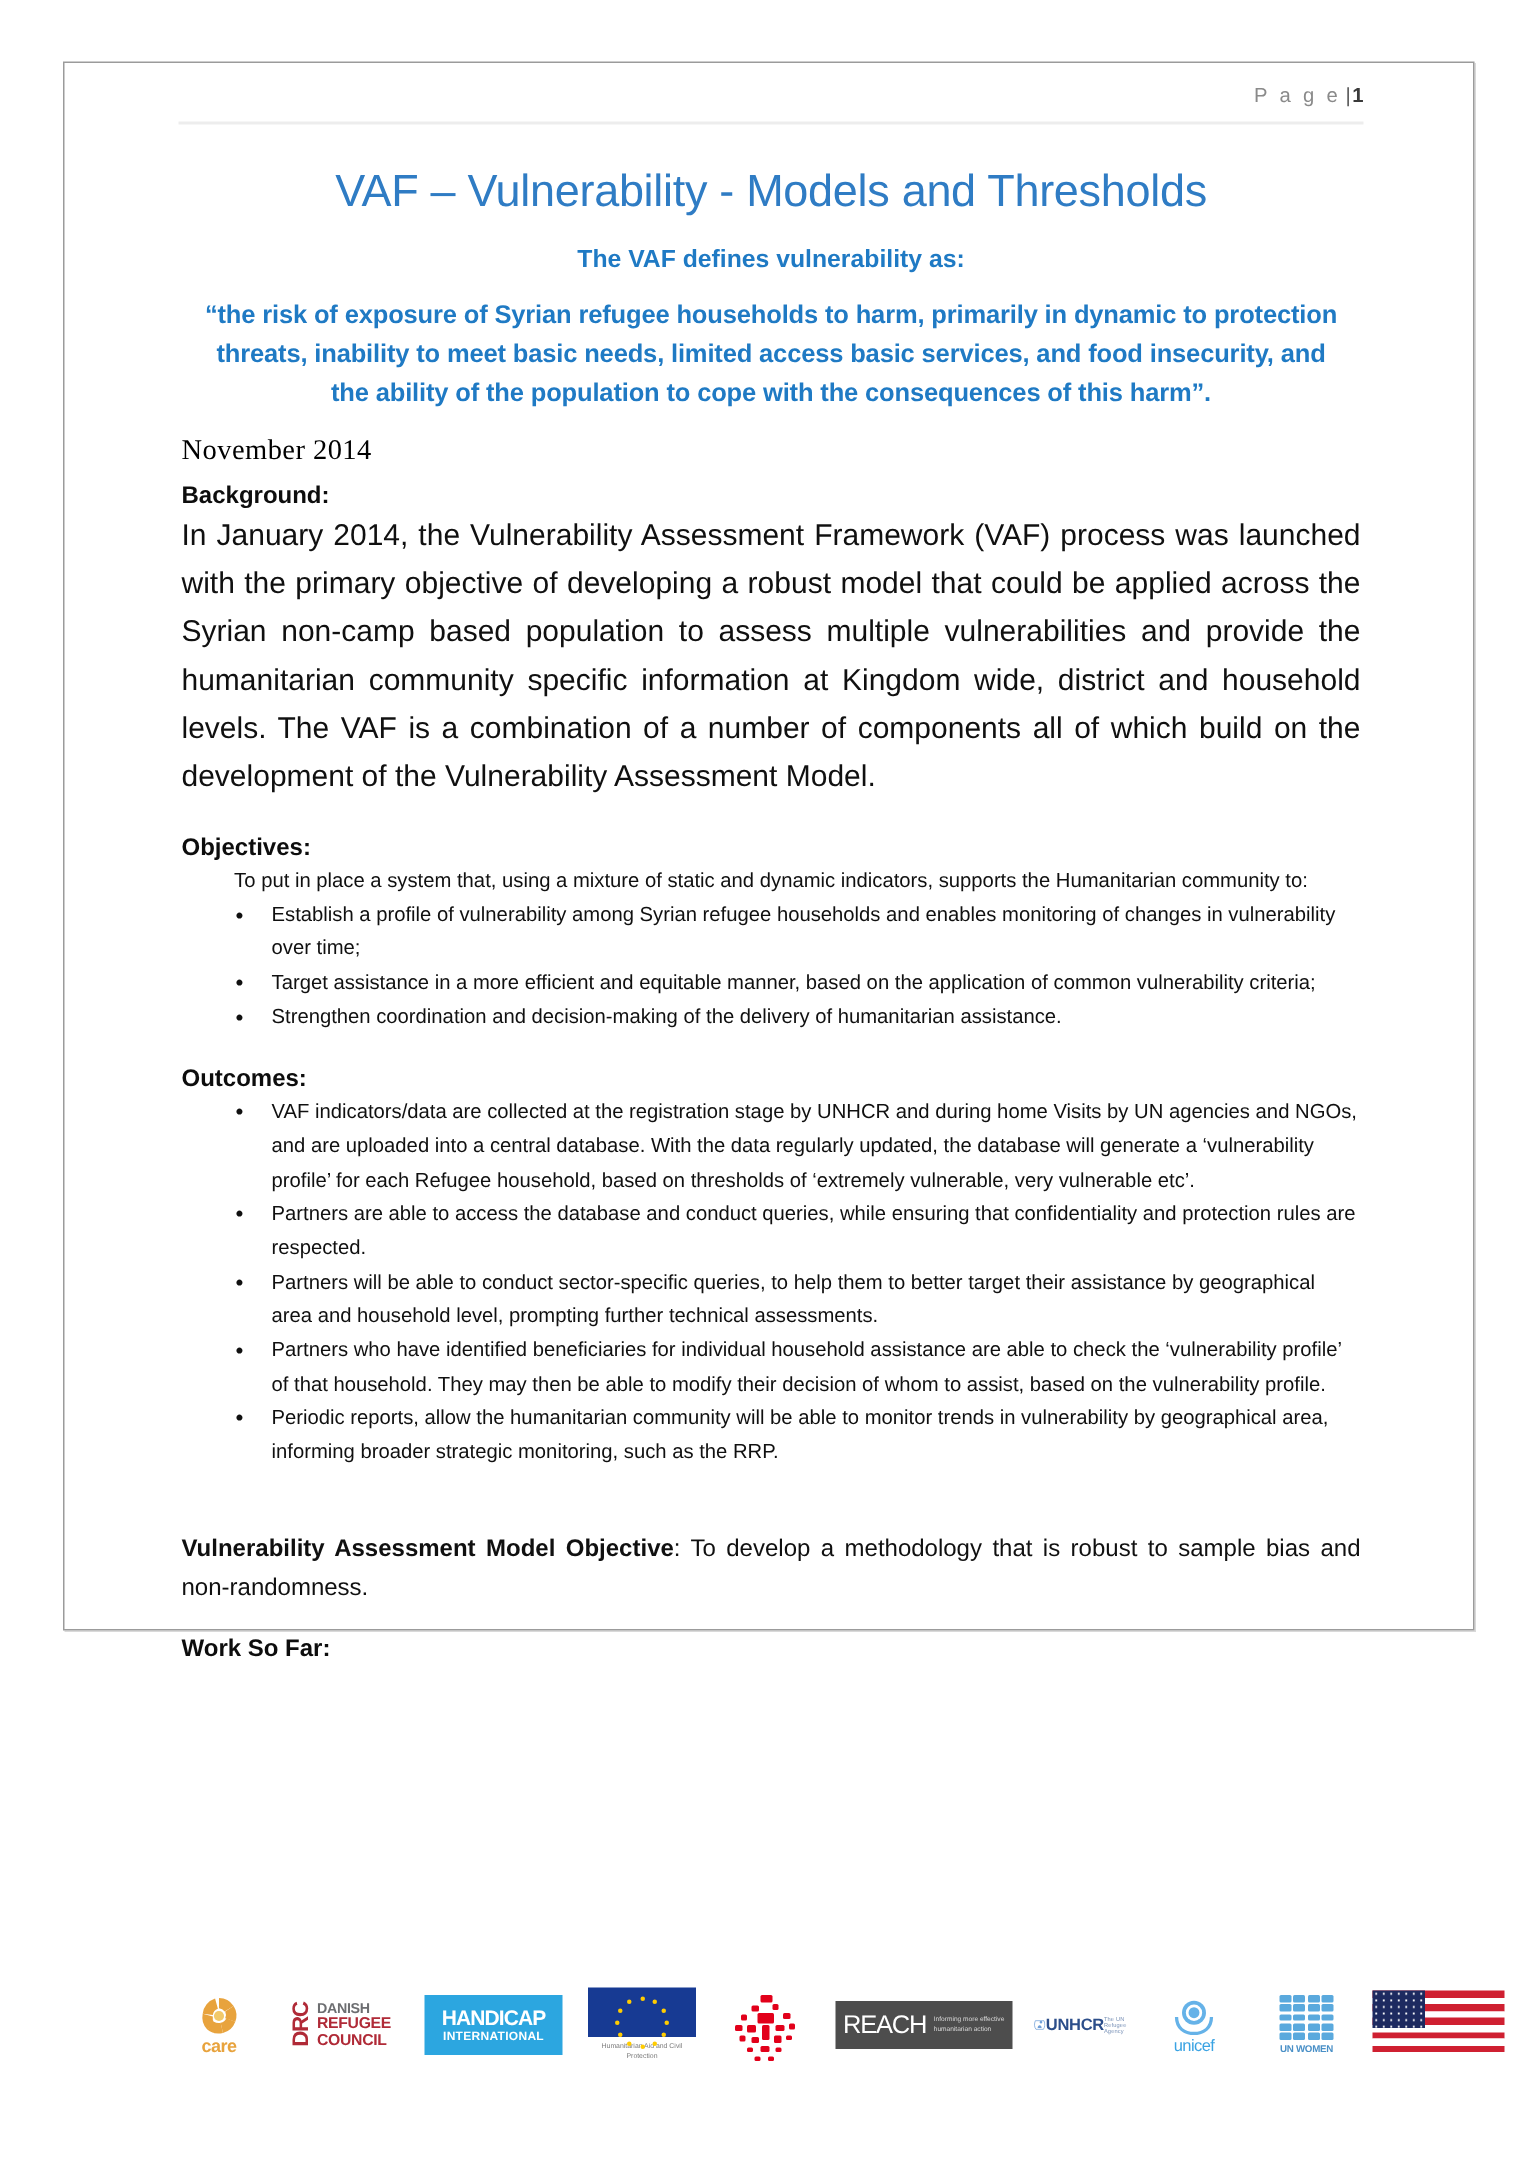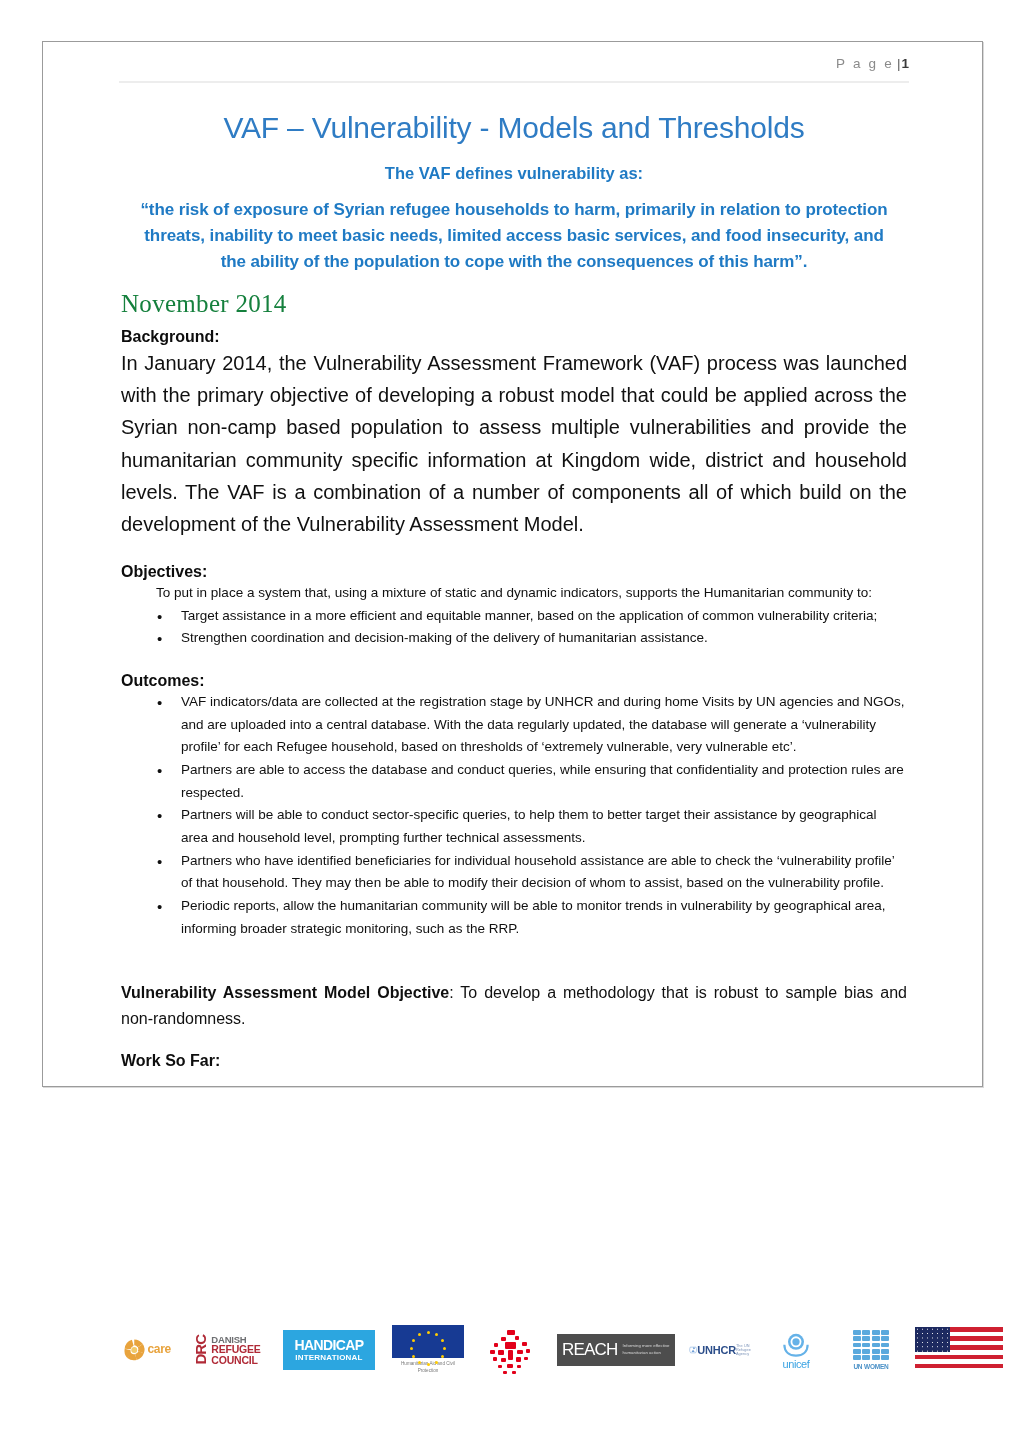--- a/index.html
+++ b/index.html
@@ -77,23 +77,23 @@
     text-align: center;
     color: #1f7ac4;
     font-size: 17px;
     font-weight: bold;
     line-height: 1.55;
     margin: 0 auto 14px auto;
     width: 768px;
     letter-spacing: -0.1px;
   }
   .doc-date {
-    color: #15803d;
+    color: #000000;
     font-family: "Liberation Serif", serif;
-    font-size: 25px;
+    font-size: 19px;
     margin: 0 0 10px 2px;
     letter-spacing: 0.3px;
   }
 
   
   .sec-head {
     font-size: 16px;
     font-weight: bold;
     color: #0d0d0d;
     margin: 0 0 1px 2px;
@@ -164,21 +164,21 @@
   }
   .logo {
     display: flex;
     align-items: center;
     justify-content: center;
     flex: 0 0 auto;
     height: 50px;
   }
 
   
-  .care { flex-direction: row; gap:0; width:50px;}
+  .care { flex-direction: column; gap:0; width:50px;}
   .care .c-txt { font-size: 12px; color:#e8a33d; font-weight:bold; letter-spacing:-0.3px; margin-top:-2px;}
 
   
   .drc { width: 84px; }
   .drc .drc-mark {
     color:#b02a37; font-weight:bold; font-size:15px;
     writing-mode: vertical-rl; transform: rotate(180deg);
     letter-spacing:-1px; line-height:1;
   }
   .drc .drc-words {
@@ -252,29 +252,30 @@
 <div id="page-frame">
   <div id="page-inner">
 
     <div class="page-header">
       <span class="pg-word">P a g e</span><span class="pg-sep">|</span><span class="pg-num">1</span>
     </div>
     <div class="header-rule"></div>
 
     <h1 class="doc-title">VAF – Vulnerability - Models and Thresholds</h1>
     <div class="doc-subtitle">The VAF defines vulnerability as:</div>
-    <div class="definition">“the risk of exposure of Syrian refugee households to harm, primarily in relation to protection threats, inability to meet basic needs, limited access basic services, and food insecurity, and the ability of the population to cope with the consequences of this harm”.</div>
+    <div class="definition">“the risk of exposure of Syrian refugee households to harm, primarily in dynamic to protection threats, inability to meet basic needs, limited access basic services, and food insecurity, and the ability of the population to cope with the consequences of this harm”.</div>
     <div class="doc-date">November 2014</div>
 
     <div class="sec-head">Background:</div>
     <p class="body-para">In January 2014, the Vulnerability Assessment Framework (VAF) process was launched with the primary objective of developing a robust model that could be applied across the Syrian non-camp based population to assess multiple vulnerabilities and provide the humanitarian community specific information at Kingdom wide, district and household levels. The VAF is a combination of a number of components all of which build on the development of the Vulnerability Assessment Model.</p>
 
     <div class="sec-head spaced">Objectives:</div>
     <p class="small-para">To put in place a system that, using a mixture of static and dynamic indicators, supports the Humanitarian community to:</p>
     <ul class="bullets">
+      <li><span>Establish a profile of vulnerability among Syrian refugee households and enables monitoring of changes in vulnerability over time;</span></li>
       <li><span>Target assistance in a more efficient and equitable manner, based on the application of common vulnerability criteria;</span></li>
       <li><span>Strengthen coordination and decision-making of the delivery of humanitarian assistance.</span></li>
     </ul>
 
     <div class="sec-head spaced">Outcomes:</div>
     <ul class="bullets">
       <li><span>VAF indicators/data are collected at the registration stage by UNHCR and during home Visits by UN agencies and NGOs, and are uploaded into a central database. With the data regularly updated, the database will generate a ‘vulnerability profile’ for each Refugee household, based on thresholds of ‘extremely vulnerable, very vulnerable etc’.</span></li>
       <li><span>Partners are able to access the database and conduct queries, while ensuring that confidentiality and protection rules are respected.</span></li>
       <li><span>Partners will be able to conduct sector-specific queries, to help them to better target their assistance by geographical area and household level, prompting further technical assessments.</span></li>
       <li><span>Partners who have identified beneficiaries for individual household assistance are able to check the ‘vulnerability profile’ of that household. They may then be able to modify their decision of whom to assist, based on the vulnerability profile.</span></li>

